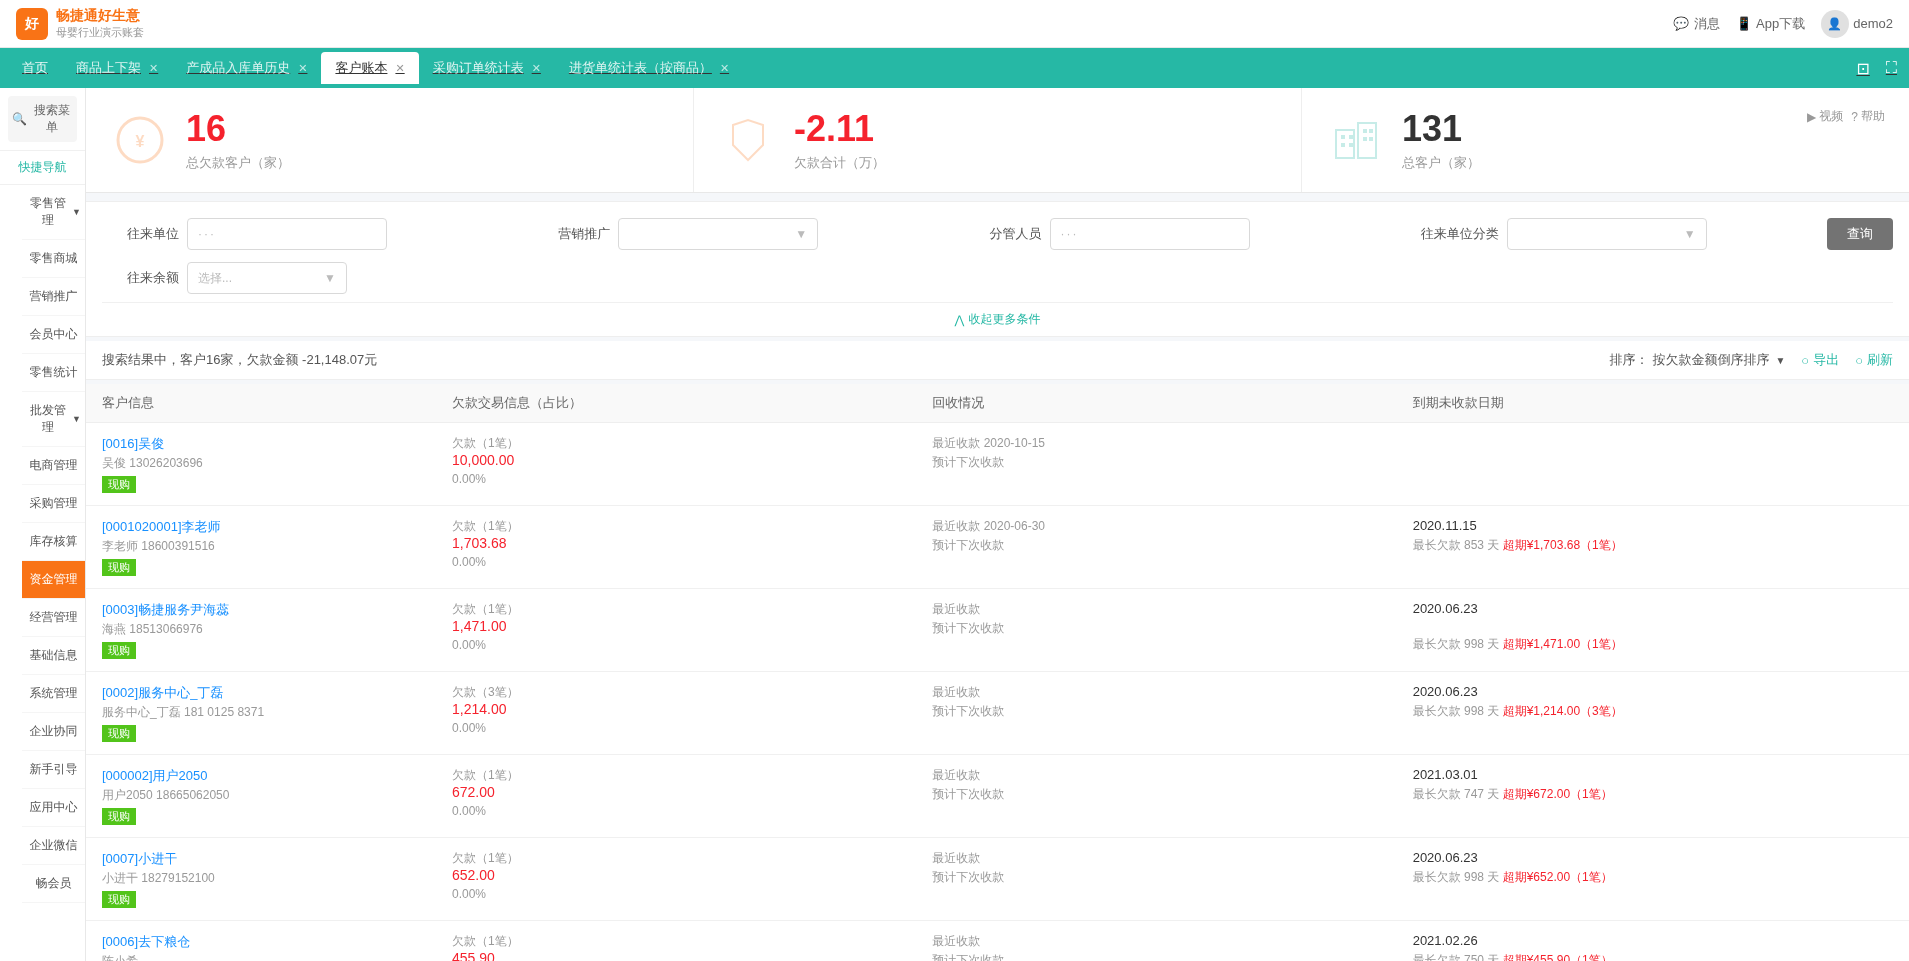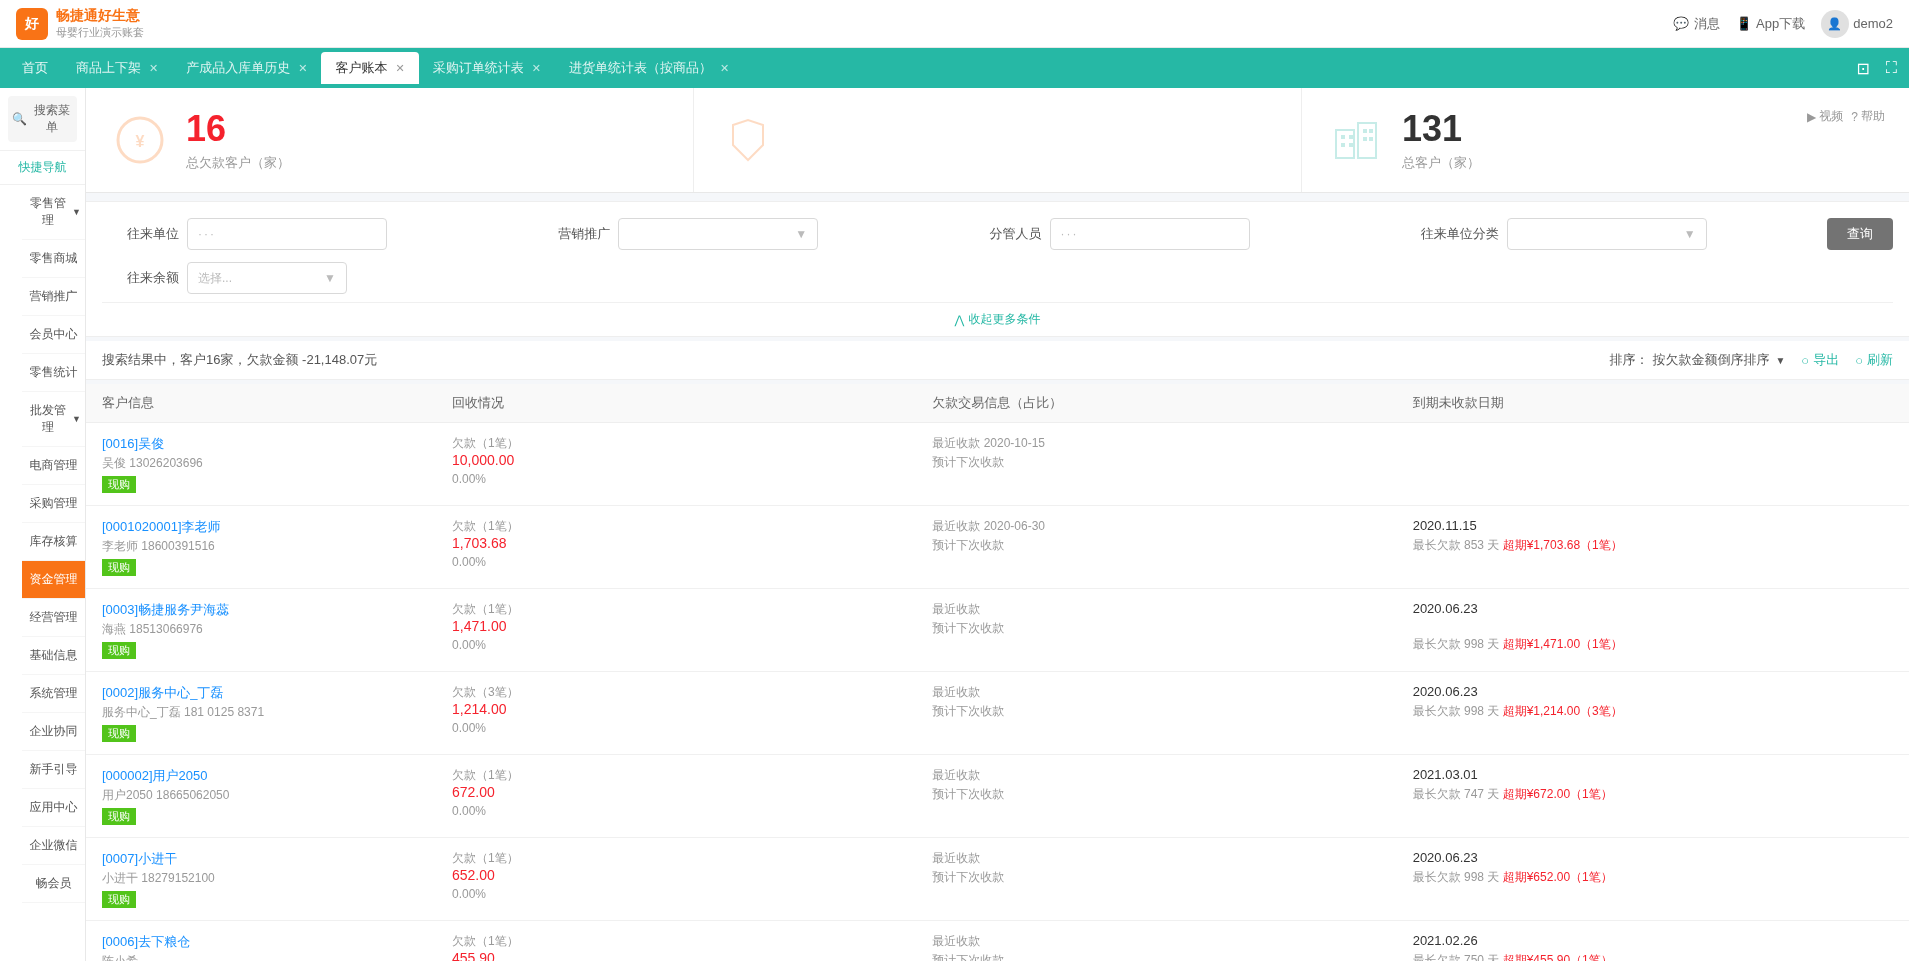--- a/index.html
+++ b/index.html
@@ -13,21 +13,21 @@
     }
     .logo-area { display: flex; align-items: center; gap: 8px; }
     .logo-icon { width: 32px; height: 32px; background: #f97316; border-radius: 6px; display: flex; align-items: center; justify-content: center; color: #fff; font-size: 14px; font-weight: bold; }
     .top-right { display: flex; align-items: center; gap: 16px; }
     .top-btn { display: flex; align-items: center; gap: 4px; font-size: 13px; color: #666; cursor: pointer; }
     .avatar { width: 28px; height: 28px; border-radius: 50%; background: #e0e0e0; overflow: hidden; display: flex; align-items: center; justify-content: center; font-size: 12px; color: #666; }
     
     
     .tab-bar {
       display: flex; align-items: center; background: #26b8a5; height: 40px;
-      padding: 16px 8px; overflow: hidden;
+      padding: 16px 8px; overflow: hidden; text-decoration: underline;
     }
     .tab-item {
       display: flex; align-items: center; gap: 6px;
       padding: 0 14px; height: 32px; border-radius: 4px 4px 0 0;
       font-size: 13px; cursor: pointer; color: rgba(255,255,255,0.85);
       white-space: nowrap;
     }
     .tab-item.active { background: #fff; color: #333; border-radius: 4px 4px 0 0; }
     .tab-item .close { font-size: 11px; color: rgba(255,255,255,0.7); margin-left: 2px; }
     .tab-item.active .close { color: #999; }
@@ -250,20 +250,24 @@
           <div class="stat-label">总欠款客户（家）</div>
         </div>
       </div>
 
       <div class="stat-card">
         <div class="stat-icon">
           <svg viewBox="0 0 50 50" fill="none" xmlns="http://www.w3.org/2000/svg">
             <path d="M10 10 L25 5 L40 10 L40 30 Q25 45 25 45 Q25 45 10 30 Z" stroke="#f97316" stroke-width="2" fill="none"></path>
           </svg>
         </div>
+        <div class="stat-info">
+          <div class="stat-number red">-2.11</div>
+          <div class="stat-label">欠款合计（万）</div>
+        </div>
       </div>
 
       <div class="stat-card" style="border-right:none;">
         <div class="stat-icon">
           <svg viewBox="0 0 50 50" fill="none" xmlns="http://www.w3.org/2000/svg">
             <rect x="5" y="15" width="18" height="28" stroke="#26b8a5" stroke-width="2" fill="none"></rect>
             <rect x="27" y="8" width="18" height="35" stroke="#26b8a5" stroke-width="2" fill="none"></rect>
             <rect x="10" y="20" width="4" height="4" fill="#26b8a5"></rect>
             <rect x="18" y="20" width="4" height="4" fill="#26b8a5"></rect>
             <rect x="10" y="28" width="4" height="4" fill="#26b8a5"></rect>
@@ -358,22 +362,22 @@
           <span>○</span>
           <span>刷新</span>
         </div>
       </div>
     </div>
 
     <div class="table-wrap">
 
       <div class="table-header">
         <div>客户信息</div>
+        <div>欠款交易信息（占比）</div>
         <div>回收情况</div>
-        <div>欠款交易信息（占比）</div>
         <div>到期未收款日期</div>
       </div>
 
       <div id="table-body">
           <div class="table-row">
     <div>
       <div class="customer-name">[0016]吴俊</div>
       <div class="customer-phone">吴俊  13026203696</div>
       <span class="tag">现购</span>
     </div>

